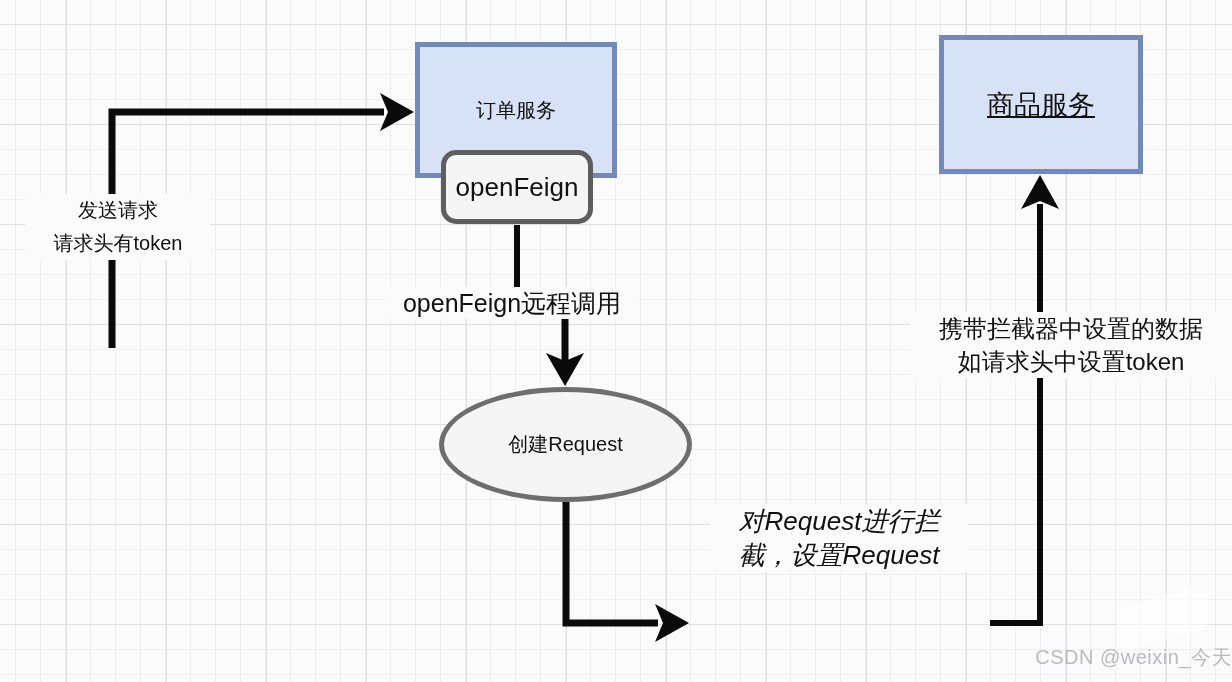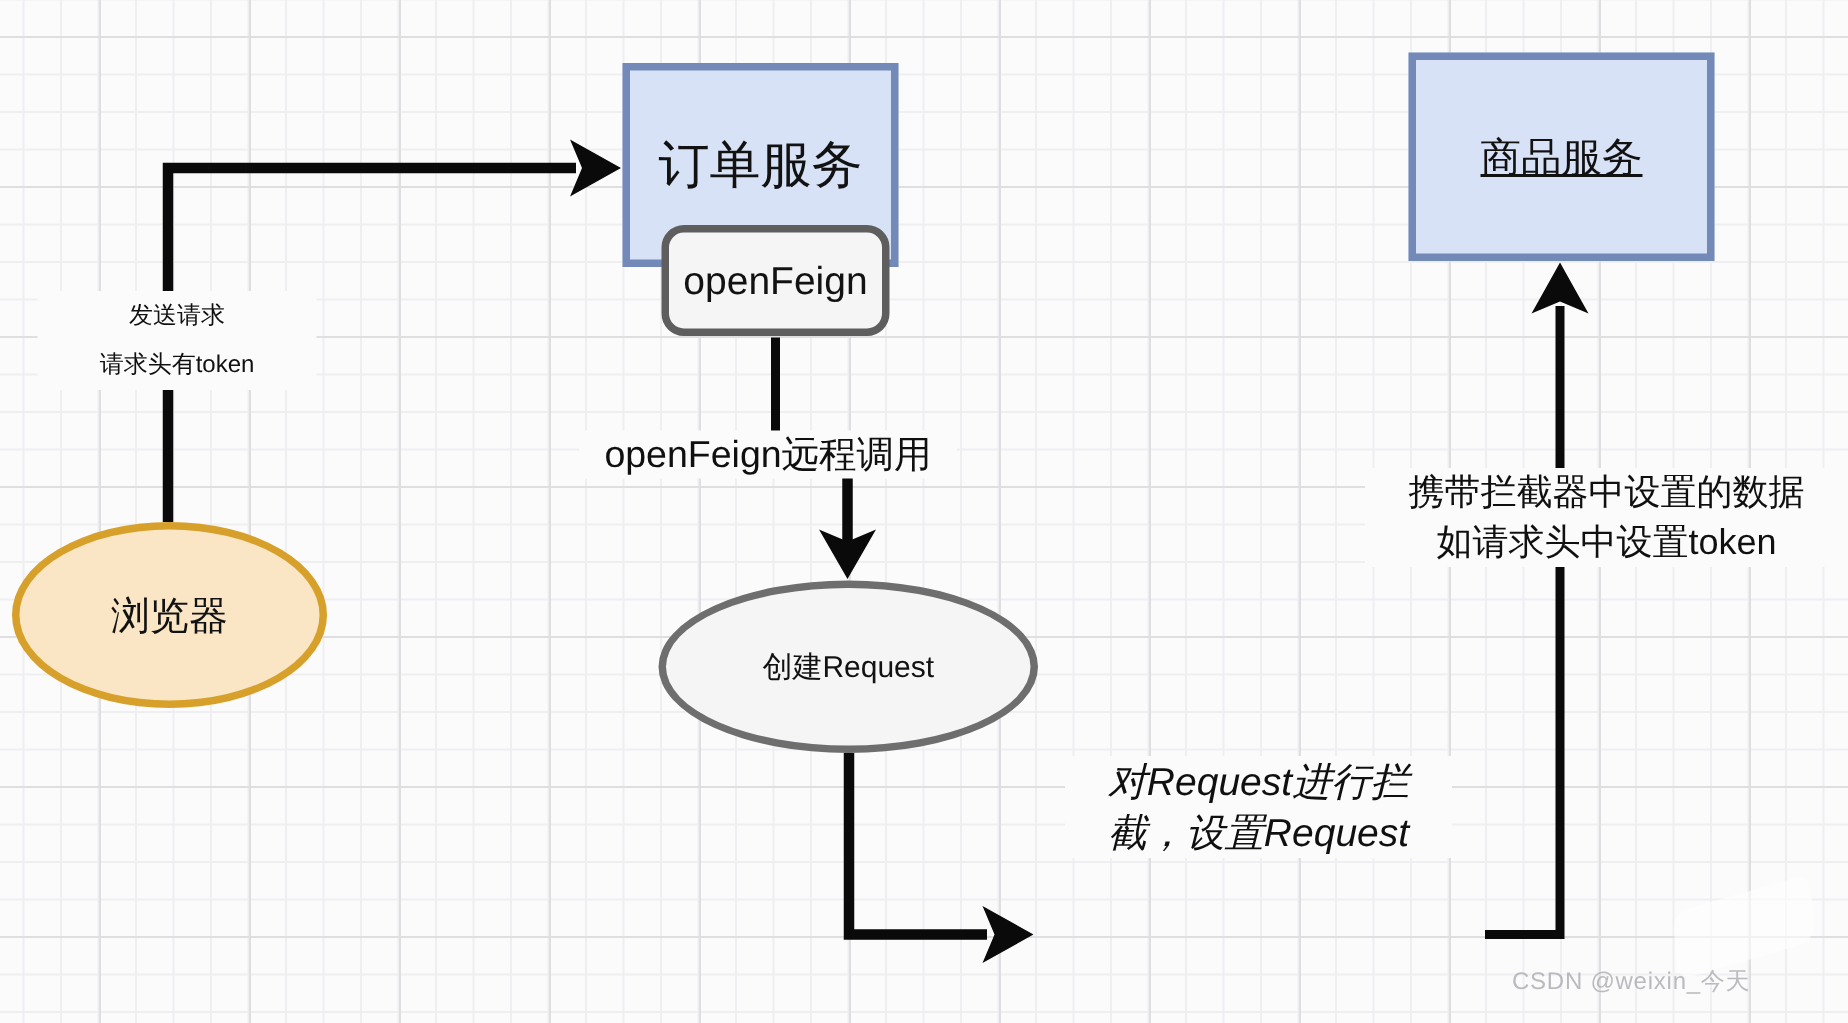--- a/index.html
+++ b/index.html
@@ -24,22 +24,22 @@
 
   .node {
     position: absolute;
     z-index: 2;
     display: flex;
     align-items: center;
     justify-content: center;
     color: #121212;
     text-align: center;
   }
-  .node-order      { left: 415px; top: 42px;  width: 184px; height: 136px;
-                     background: #d8e2f7; border: 5px solid #7389b8; font-size: 34px; }
+  .node-order      { left: 415px; top: 42px;  width: 202px; height: 136px;
+                     background: #d8e2f7; border: 5px solid #7389b8; font-size: 20px; }
   .node-product    { left: 939px; top: 35px;  width: 204px; height: 139px;
                      background: #d8e2f7; border: 5px solid #7389b8; font-size: 27px; text-decoration: underline; }
   .node-openfeign  { left: 441px; top: 150px; width: 152px; height: 74px;
                      background: #f5f5f5; border: 5px solid #5e5e5e; border-radius: 15px;
                      font-size: 26px; z-index: 3; }
   .node-browser    { left: 8px;   top: 348px; width: 210px; height: 124px;
                      background: #fae6c5; border: 5px solid #d7a02a; border-radius: 50%;
                      font-size: 26px; }
   .node-create     { left: 439px; top: 387px; width: 253px; height: 115px;
                      background: #f5f5f5; border: 5px solid #6e6e6e; border-radius: 50%;
@@ -49,40 +49,40 @@
                      font-size: 30px; }
 
   .edge-label {
     position: absolute;
     z-index: 4;
     background: #fbfbfc;
     color: #101010;
     text-align: center;
     white-space: pre-line;
   }
-  .lbl-send      { left: 25px;  top: 194px; width: 186px; font-size: 16px; line-height: 33px; }
+  .lbl-send      { left: 25px;  top: 194px; width: 186px; font-size: 20px; line-height: 33px; }
   .lbl-remote    { left: 386px; top: 287px; width: 252px; font-size: 25px; line-height: 32px; }
   .lbl-carry     { left: 910px; top: 312px; width: 322px; font-size: 24px; line-height: 33px; }
   .lbl-intercept { left: 710px; top: 504px; width: 258px; font-size: 26px; line-height: 34px; font-style: italic; }
 
   .wm-blob {
     position: absolute;
     left: 1115px; top: 596px; width: 95px; height: 44px;
     background: rgba(255,255,255,0.55);
     border-radius: 10px;
     transform: rotate(-16deg) skewX(-12deg);
     z-index: 5;
   }
   .watermark {
     position: absolute;
     left: 1008px; top: 644px; width: 224px;
     z-index: 6;
-    font-size: 16px;
+    font-size: 20px;
     color: rgba(175,175,180,0.85);
-    text-align: left;
+    text-align: right;
     letter-spacing: 0.5px;
   }
 </style>
 </head>
 <body>
 
 <div id="canvas">
 
   <svg id="arrows" width="1232" height="682" viewBox="0 0 1232 682">
 
@@ -106,23 +106,20 @@
   </div>
 
   <div class="node node-openfeign">
     <span>openFeign</span>
   </div>
 
   <div class="node node-product">
     <span>商品服务</span>
   </div>
 
-  <div class="node node-browser">
-    <span>浏览器</span>
-  </div>
 
   <div class="node node-create">
     <span>创建Request</span>
   </div>
 
 
   <div class="edge-label lbl-send">发送请求
 请求头有token</div>
 
   <div class="edge-label lbl-carry">携带拦截器中设置的数据

